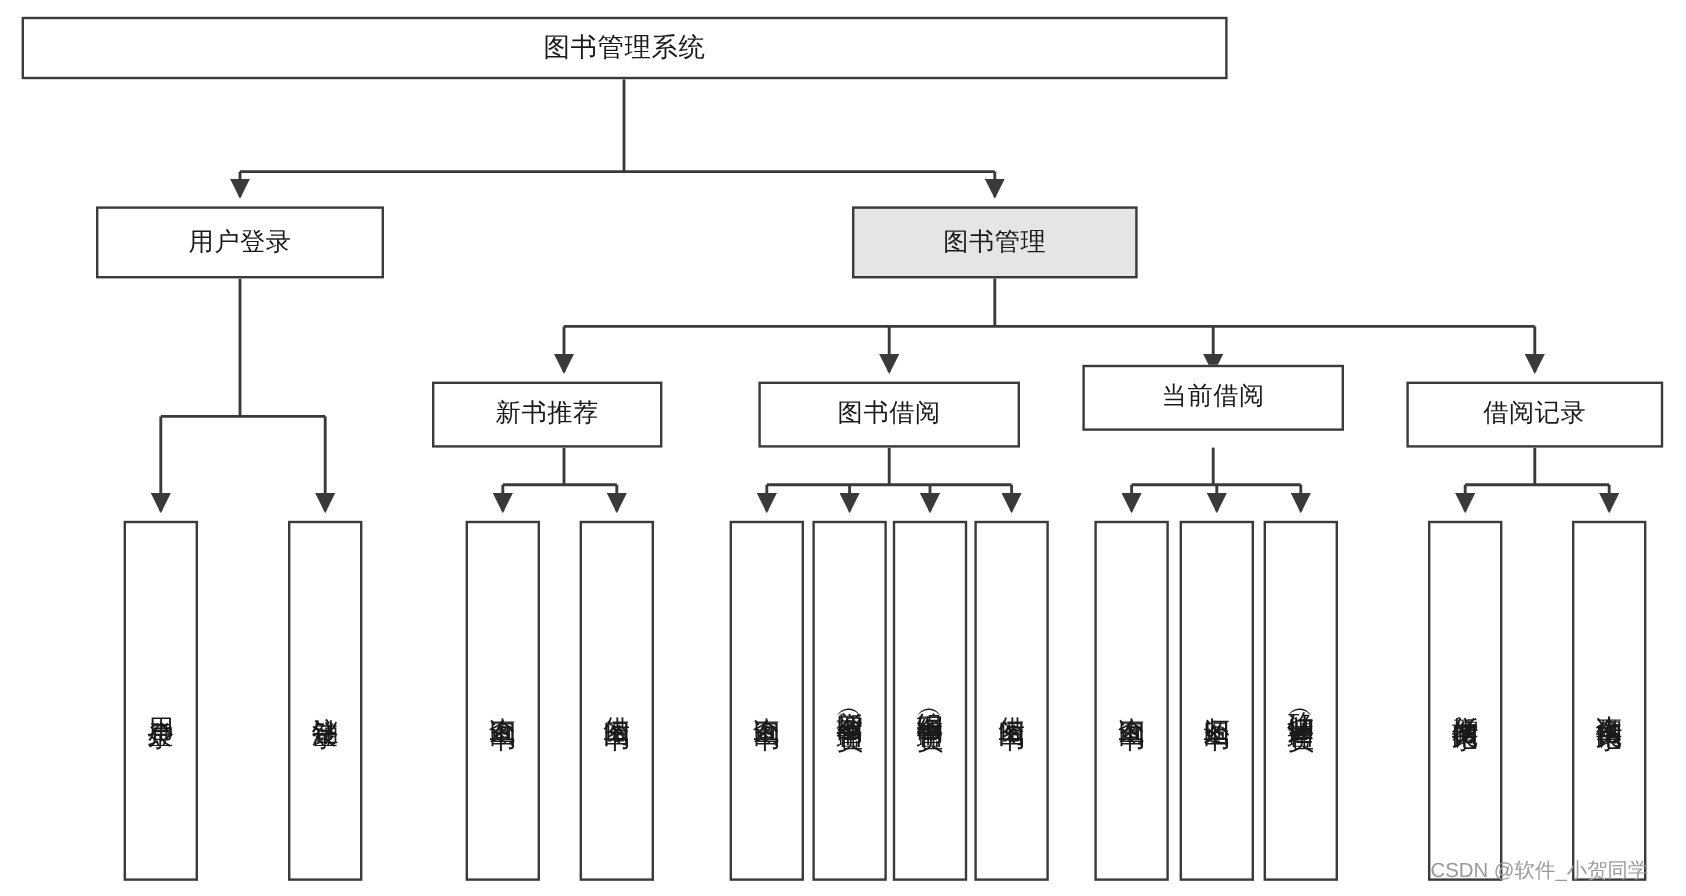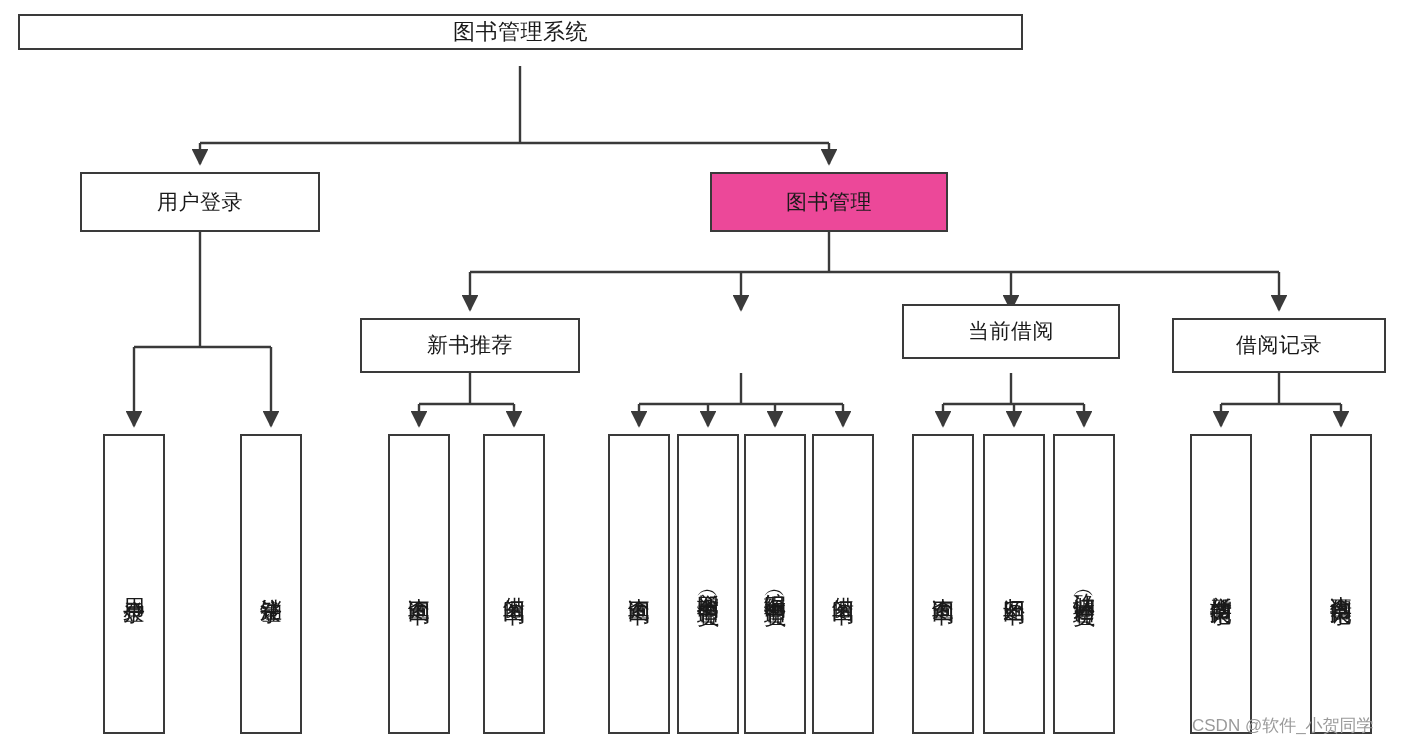--- a/index.html
+++ b/index.html
@@ -122,33 +122,36 @@
       <path d="M 1014 404 L 1014 426" marker-end="url(#arrow)"></path>
       <path d="M 1084 404 L 1084 426" marker-end="url(#arrow)"></path>
 
       <path d="M 1279 373 L 1279 404"></path>
       <path d="M 1221 404 L 1341 404"></path>
       <path d="M 1221 404 L 1221 426" marker-end="url(#arrow)"></path>
       <path d="M 1341 404 L 1341 426" marker-end="url(#arrow)"></path>
     </g>
   </svg>
 
-  <div class="node horiz root" id="node-root" style="left: 18px; top: 14px; width: 1005px; height: 36px; border-color: rgb(58, 58, 58); background: rgb(255, 255, 255); color: rgb(26, 26, 26);">
+  <div class="node horiz root" id="node-root" style="left: 18px; top: 14px; width: 1005px; height: 52px; border-color: rgb(58, 58, 58); background: rgb(255, 255, 255); color: rgb(26, 26, 26);">
     <span class="lbl">图书管理系统</span>
   </div>
 
   <div class="node horiz" id="node-l2-0" style="left: 80px; top: 172px; width: 240px; height: 60px; border-color: rgb(58, 58, 58); background: rgb(255, 255, 255); color: rgb(26, 26, 26);">
     <span class="lbl">用户登录</span>
   </div>
-  <div class="node horiz" id="node-l2-1" style="left: 710px; top: 172px; width: 238px; height: 60px; border-color: rgb(58, 58, 58); background: #ec4899; color: rgb(26, 26, 26);">
+  <div class="node horiz" id="node-l2-1" style="left: 710px; top: 172px; width: 238px; height: 60px; border-color: rgb(58, 58, 58); background: #e5e5e5; color: rgb(26, 26, 26);">
     <span class="lbl">图书管理</span>
   </div>
 
-  <div class="node horiz" id="node-l3-0" style="left: 360px; top: 318px; width: 220px; height: 55px; border-color: rgb(58, 58, 58); background: rgb(255, 255, 255); color: rgb(26, 26, 26);">
+  <div class="node horiz" id="node-l3-0" style="left: 360px; top: 318px; width: 192px; height: 55px; border-color: rgb(58, 58, 58); background: rgb(255, 255, 255); color: rgb(26, 26, 26);">
     <span class="lbl">新书推荐</span>
+  </div>
+  <div class="node horiz" id="node-l3-1" style="left: 632px; top: 318px; width: 218px; height: 55px; border-color: rgb(58, 58, 58); background: rgb(255, 255, 255); color: rgb(26, 26, 26);">
+    <span class="lbl">图书借阅</span>
   </div>
   <div class="node horiz" id="node-l3-2" style="left: 902px; top: 304px; width: 218px; height: 55px; border-color: rgb(58, 58, 58); background: rgb(255, 255, 255); color: rgb(26, 26, 26);">
     <span class="lbl">当前借阅</span>
   </div>
   <div class="node horiz" id="node-l3-3" style="left: 1172px; top: 318px; width: 214px; height: 55px; border-color: rgb(58, 58, 58); background: rgb(255, 255, 255); color: rgb(26, 26, 26);">
     <span class="lbl">借阅记录</span>
   </div>
 
   <div class="node vert" id="node-leaf-0" style="left: 103px; top: 434px; width: 62px; height: 300px; border-color: rgb(58, 58, 58); background: rgb(255, 255, 255); color: rgb(26, 26, 26);">
     <span class="lbl">用户登录</span>

